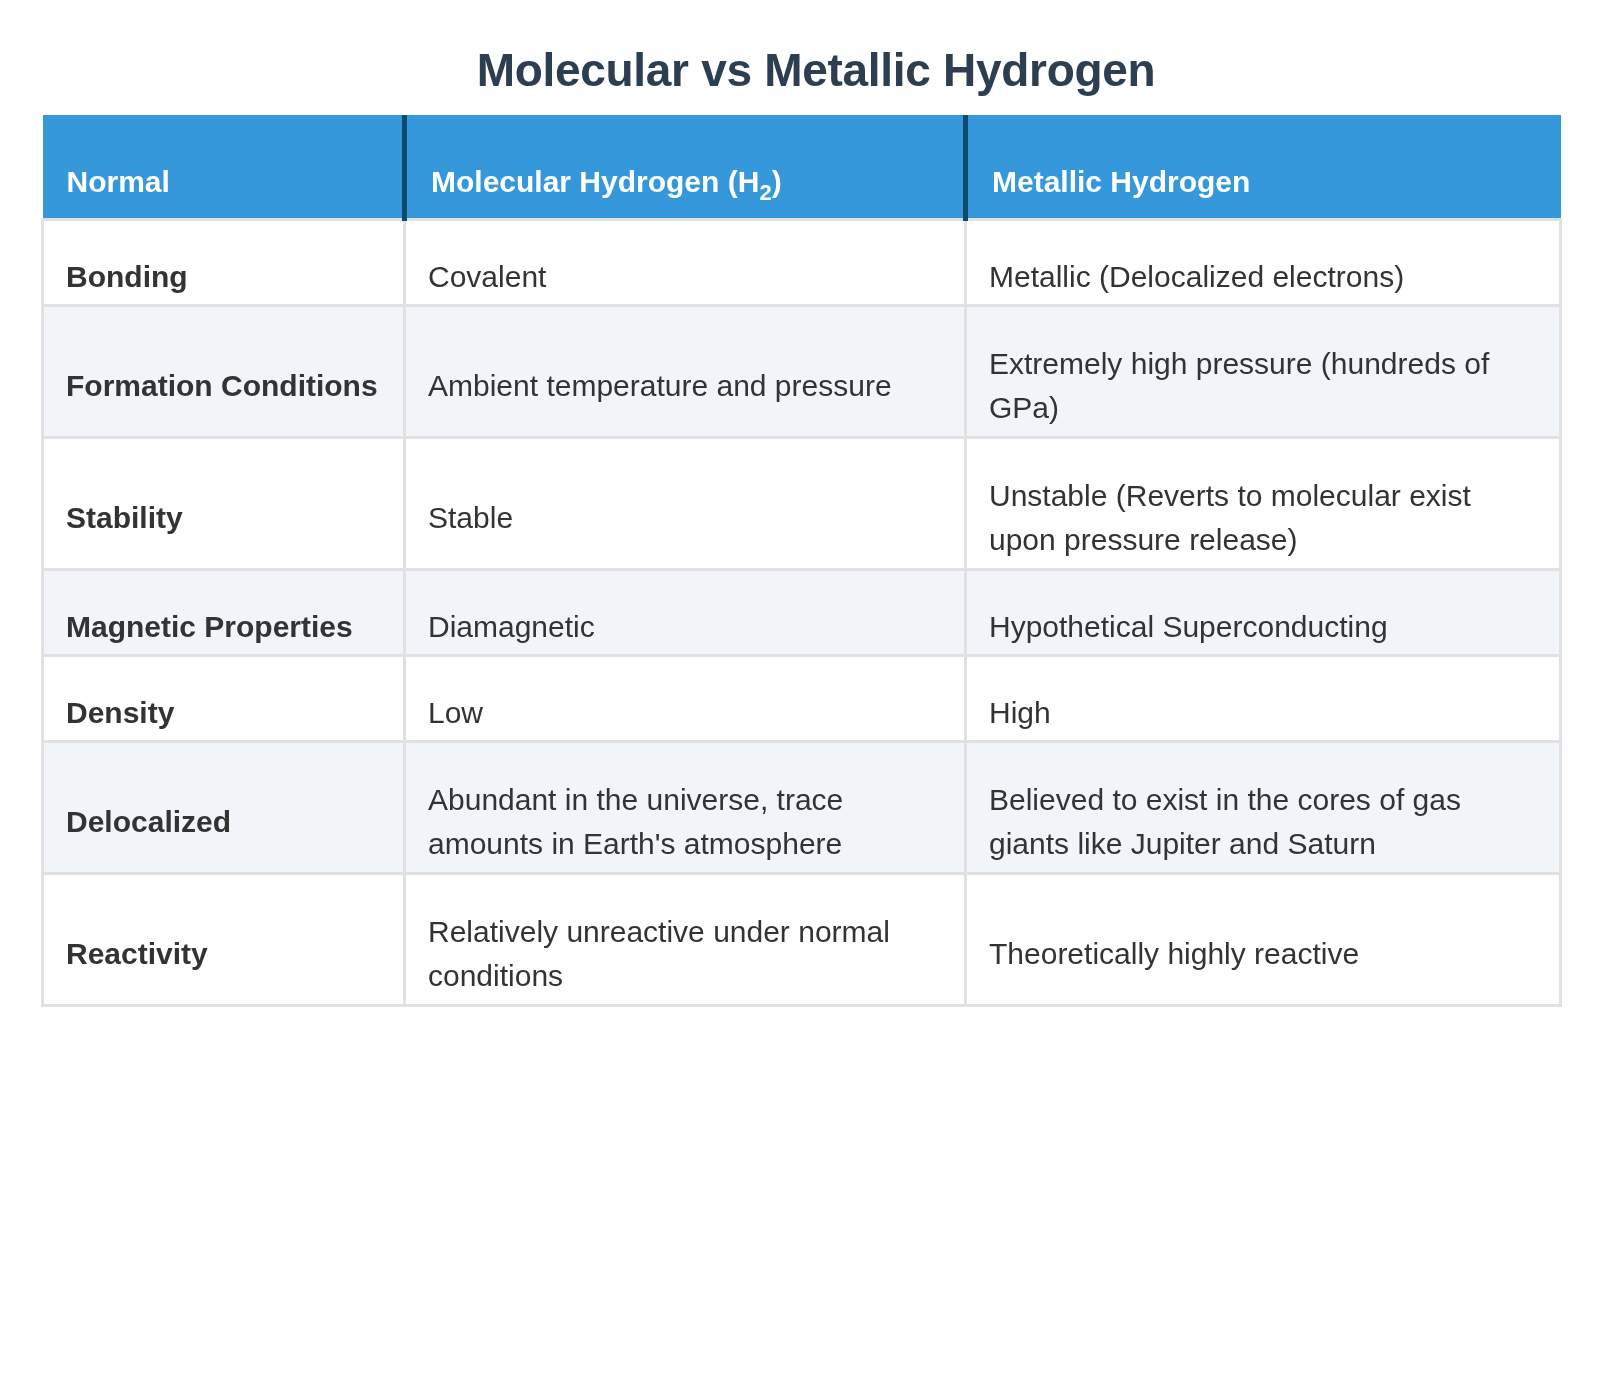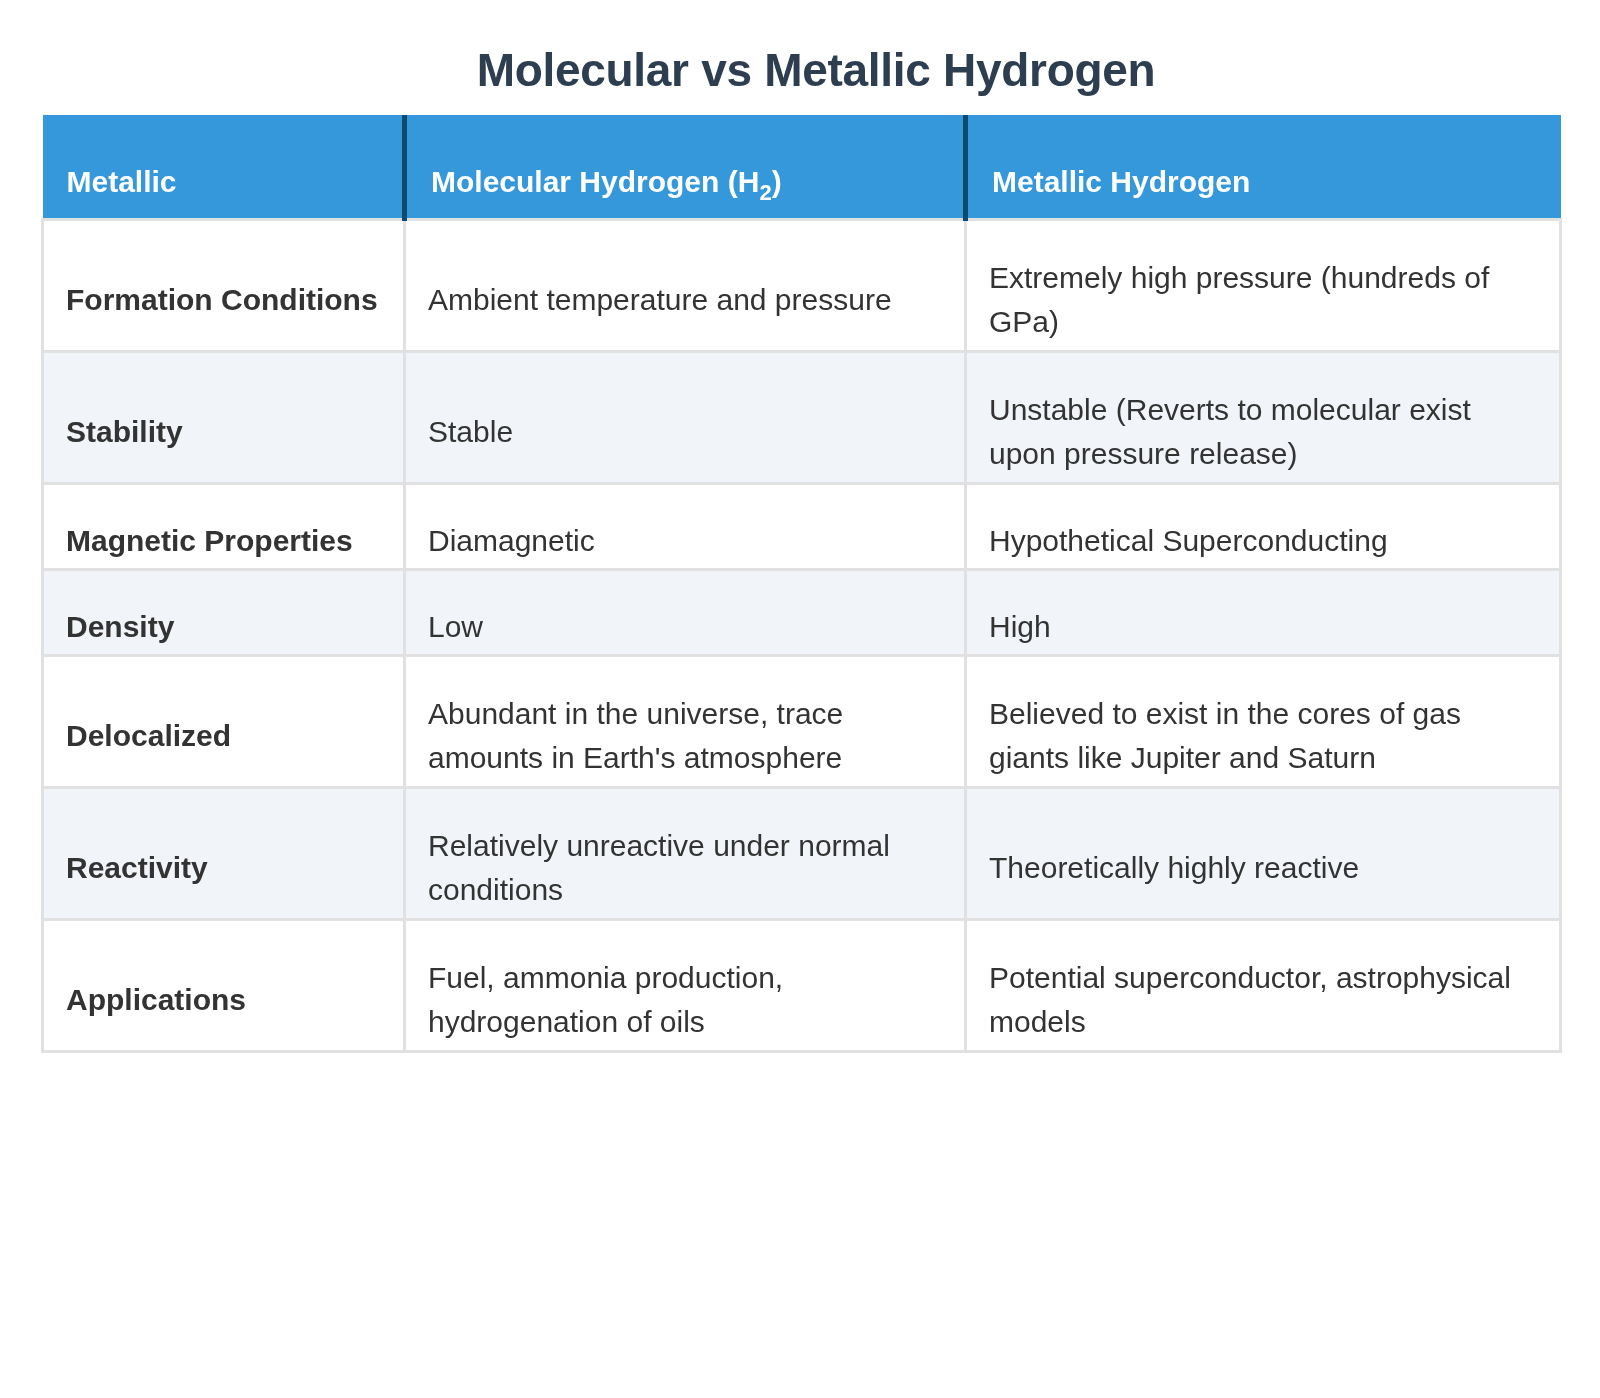--- a/index.html
+++ b/index.html
@@ -83,26 +83,31 @@
 <h1 class="page-title">Molecular vs Metallic Hydrogen</h1>
 
 <table class="comparison-table">
   <colgroup>
     <col class="c1">
       <col class="c2">
       <col class="c3">
   </colgroup>
   <thead>
     <tr>
-      <th>Metallic</th>
+      <th>Normal</th>
       <th><span>Molecular Hydrogen (H</span><sub>2</sub><span>)</span></th>
       <th>Metallic Hydrogen</th>
     </tr>
   </thead>
   <tbody>
+    <tr class="one-line">
+      <td class="feature-cell">Bonding</td>
+      <td>Covalent</td>
+      <td>Metallic (Delocalized electrons)</td>
+    </tr>
     <tr class="two-line">
       <td class="feature-cell">Formation Conditions</td>
       <td>Ambient temperature and pressure</td>
       <td>Extremely high pressure (hundreds of GPa)</td>
     </tr>
     <tr class="two-line">
       <td class="feature-cell">Stability</td>
       <td>Stable</td>
       <td>Unstable (Reverts to molecular exist upon pressure release)</td>
     </tr>
@@ -119,19 +124,14 @@
     <tr class="two-line">
       <td class="feature-cell">Delocalized</td>
       <td>Abundant in the universe, trace amounts in Earth's atmosphere</td>
       <td>Believed to exist in the cores of gas giants like Jupiter and Saturn</td>
     </tr>
     <tr class="two-line">
       <td class="feature-cell">Reactivity</td>
       <td>Relatively unreactive under normal conditions</td>
       <td>Theoretically highly reactive</td>
     </tr>
-    <tr class="two-line">
-      <td class="feature-cell">Applications</td>
-      <td>Fuel, ammonia production, hydrogenation of oils</td>
-      <td>Potential superconductor, astrophysical models</td>
-    </tr>
   </tbody>
 </table>
 
 </body></html>

